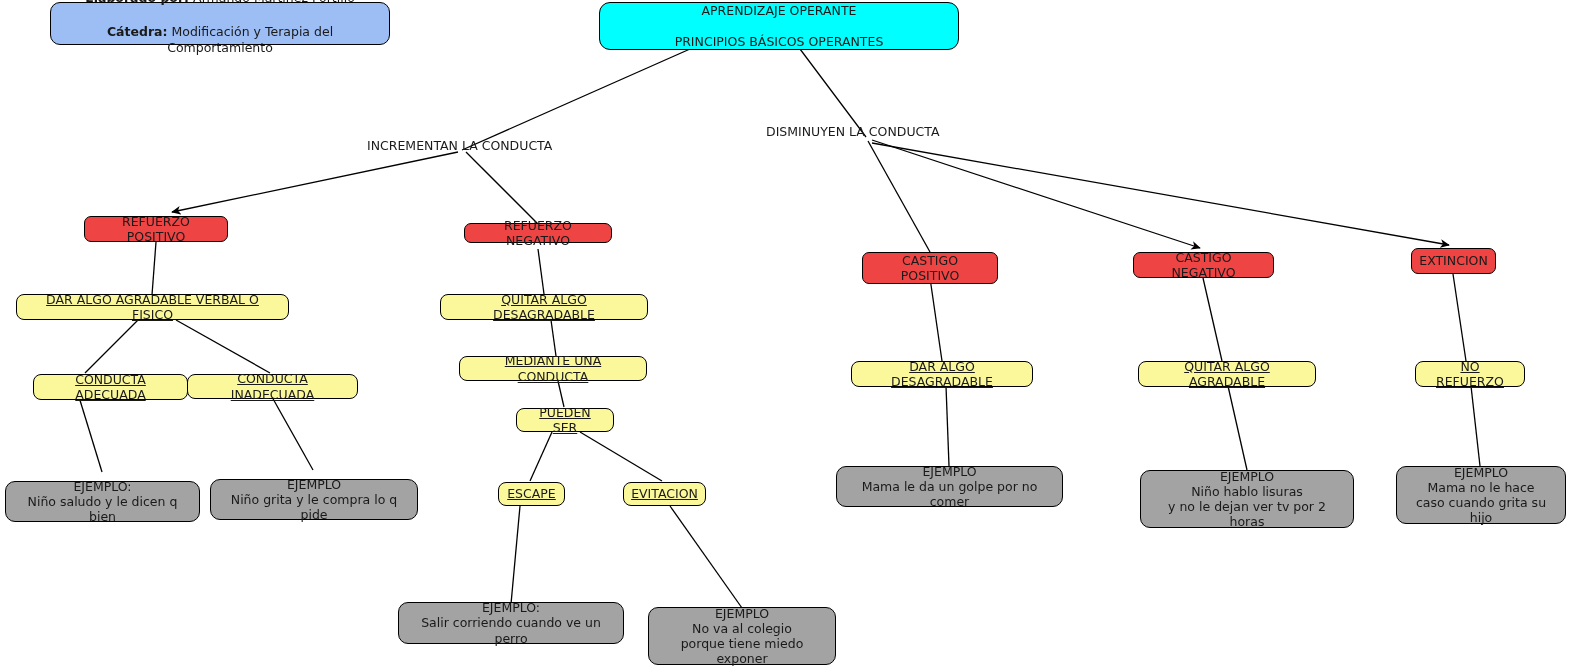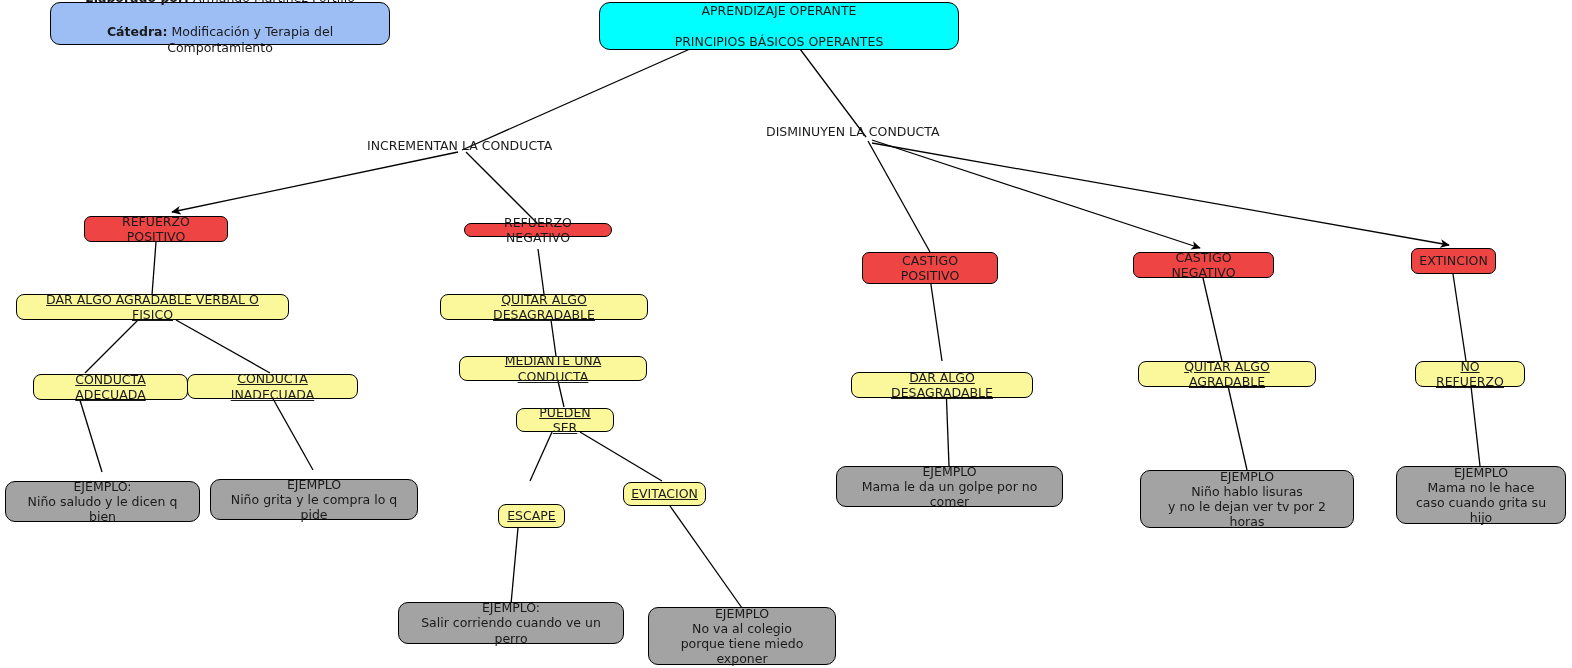--- a/index.html
+++ b/index.html
@@ -95,36 +95,36 @@
     <div>
       <div>APRENDIZAJE OPERANTE</div>
       <div>PRINCIPIOS BÁSICOS OPERANTES</div>
     </div>
   </div>
 
   <div class="edge-label" style="left:367px;top:138px;">INCREMENTAN LA CONDUCTA</div>
   <div class="edge-label" style="left:766px;top:124px;">DISMINUYEN LA CONDUCTA</div>
 
   <div class="node green" style="left:84px;top:216px;width:144px;height:26px;">REFUERZO POSITIVO</div>
-  <div class="node green" style="left:464px;top:223px;width:148px;height:14px;">REFUERZO NEGATIVO</div>
+  <div class="node green" style="left:464px;top:223px;width:148px;height:20px;">REFUERZO NEGATIVO</div>
   <div class="node green" style="left:862px;top:252px;width:136px;height:32px;">CASTIGO POSITIVO</div>
   <div class="node green" style="left:1133px;top:252px;width:141px;height:26px;">CASTIGO NEGATIVO</div>
   <div class="node green" style="left:1411px;top:248px;width:85px;height:26px;">EXTINCION</div>
 
   <div class="node yellow" style="left:16px;top:294px;width:273px;height:26px;">DAR ALGO AGRADABLE VERBAL O FISICO</div>
   <div class="node yellow" style="left:440px;top:294px;width:208px;height:26px;">QUITAR ALGO DESAGRADABLE</div>
-  <div class="node yellow" style="left:851px;top:372px;width:182px;height:26px;">DAR ALGO DESAGRADABLE</div>
+  <div class="node yellow" style="left:851px;top:361px;width:182px;height:26px;">DAR ALGO DESAGRADABLE</div>
   <div class="node yellow" style="left:1138px;top:361px;width:178px;height:26px;">QUITAR ALGO AGRADABLE</div>
   <div class="node yellow" style="left:1415px;top:361px;width:110px;height:26px;">NO REFUERZO</div>
 
   <div class="node yellow" style="left:2px;top:374px;width:155px;height:26px;margin-left:31px;">CONDUCTA ADECUADA</div>
   <div class="node yellow" style="left:187px;top:374px;width:171px;height:25px;">CONDUCTA INADECUADA</div>
   <div class="node yellow" style="left:459px;top:356px;width:188px;height:25px;">MEDIANTE UNA CONDUCTA</div>
   <div class="node yellow" style="left:516px;top:408px;width:98px;height:24px;">PUEDEN SER</div>
-  <div class="node yellow" style="left:498px;top:482px;width:67px;height:24px;margin-top:22px;">ESCAPE</div>
+  <div class="node yellow" style="left:498px;top:482px;width:67px;height:24px;">ESCAPE</div>
   <div class="node yellow" style="left:623px;top:482px;width:83px;height:24px;">EVITACION</div>
 
   <div class="node orange" style="left:5px;top:481px;width:195px;height:41px;">EJEMPLO:
 Niño saludo y le dicen q bien</div>
   <div class="node orange" style="left:210px;top:479px;width:208px;height:41px;">EJEMPLO
 Niño grita y le compra lo q pide</div>
   <div class="node orange" style="left:398px;top:602px;width:226px;height:42px;">EJEMPLO:
 Salir corriendo cuando ve un perro</div>
   <div class="node orange" style="left:648px;top:607px;width:188px;height:58px;">EJEMPLO
 No va al colegio

